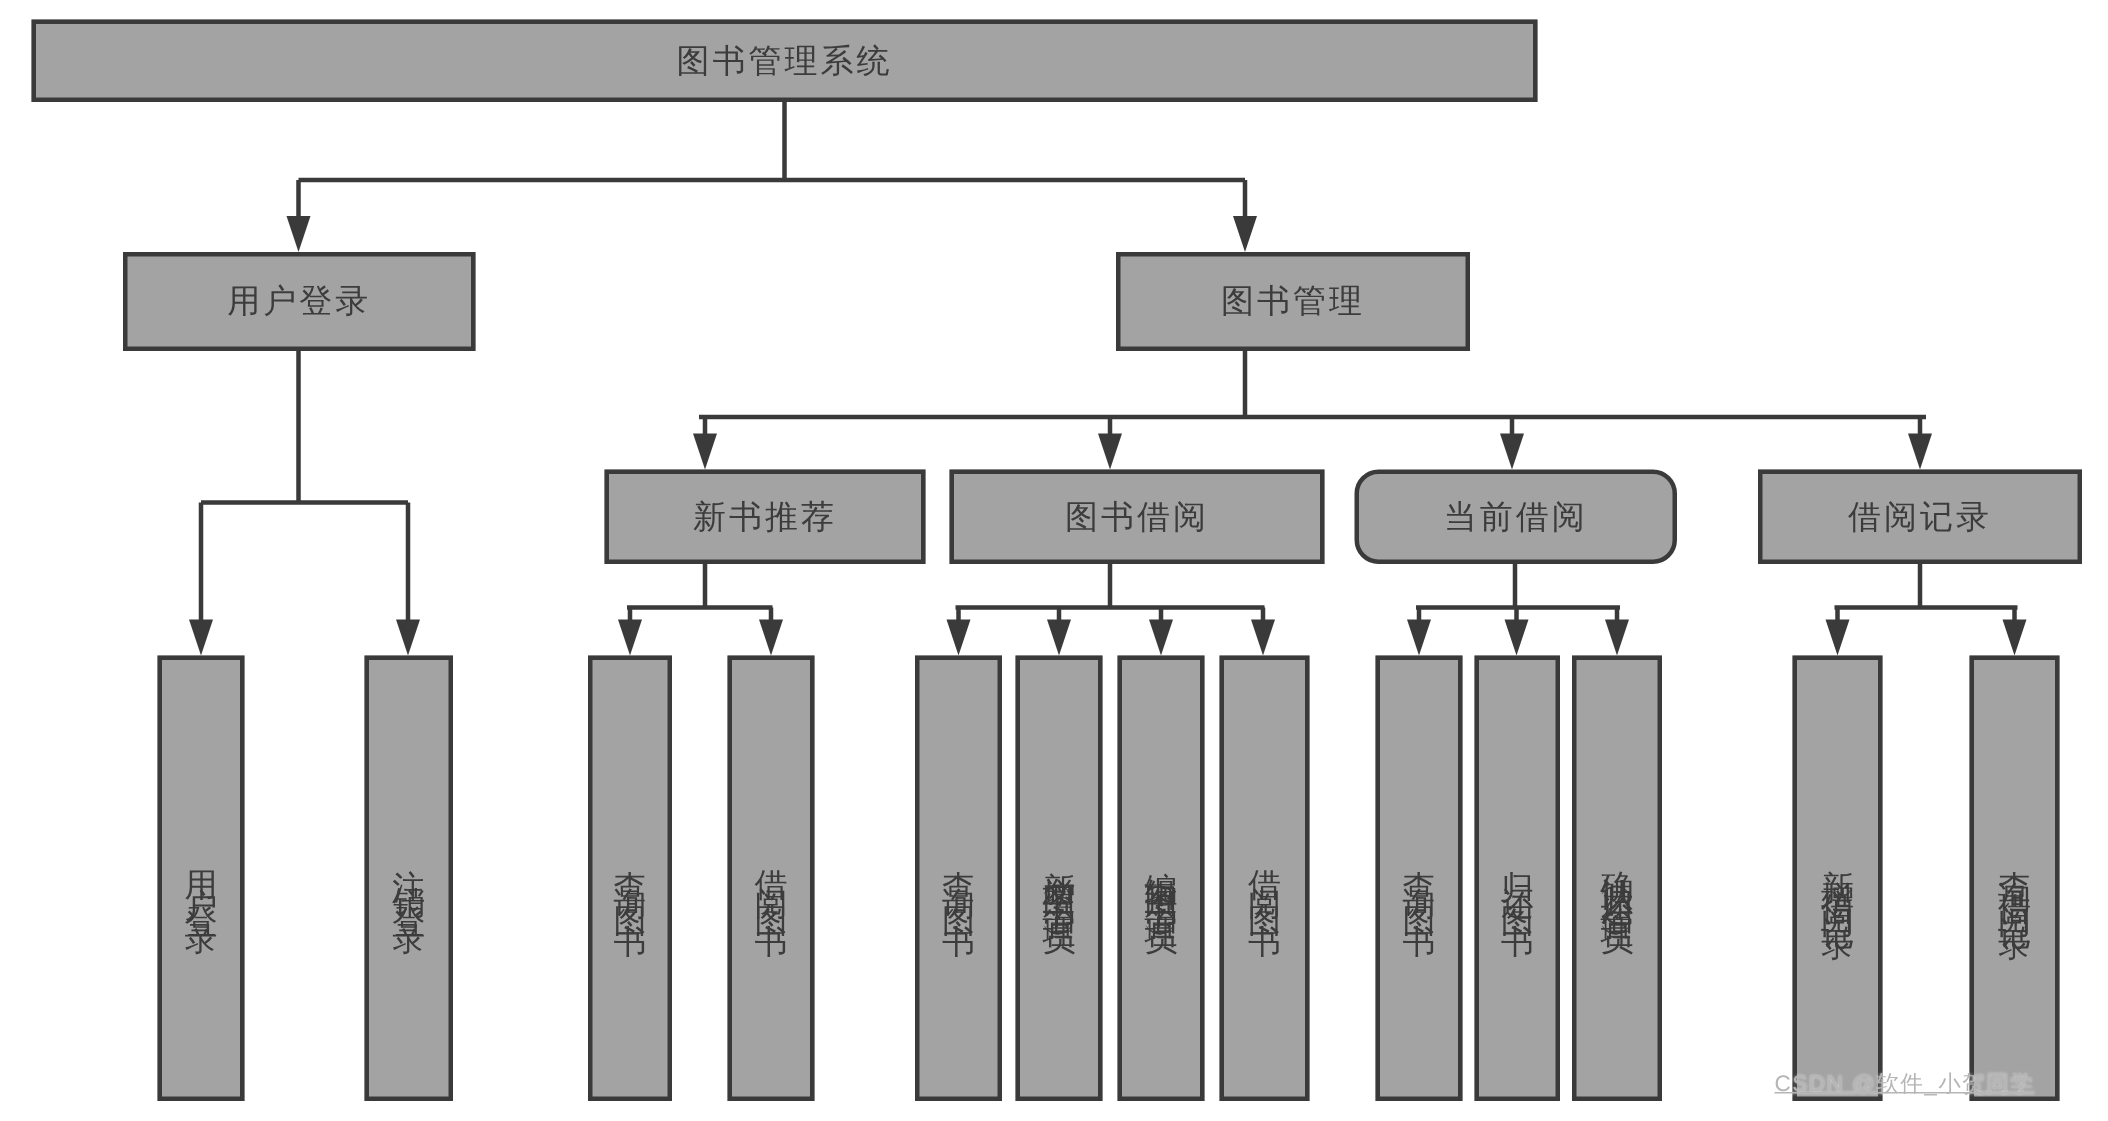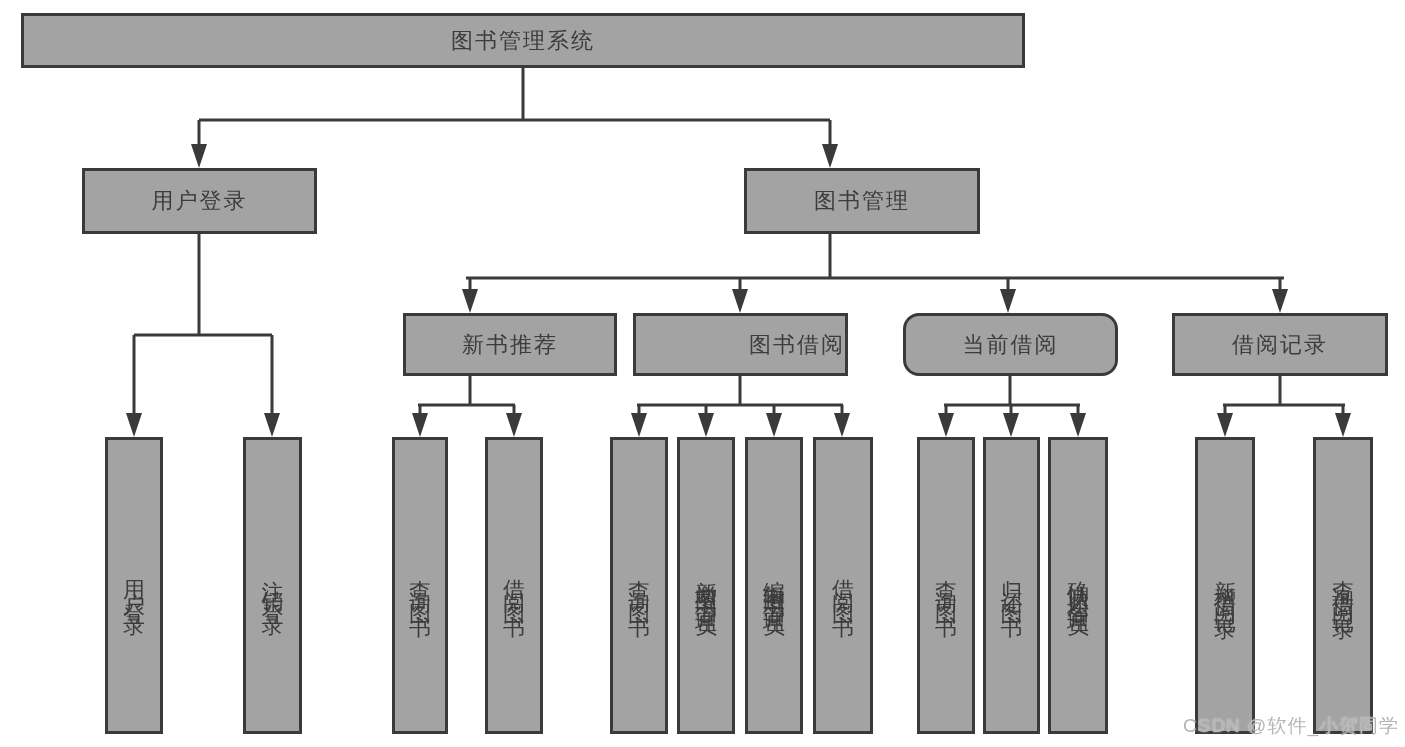--- a/index.html
+++ b/index.html
@@ -37,26 +37,27 @@
     writing-mode:vertical-rl;
     text-orientation:mixed;
     white-space:nowrap;
   }
   .ls4 span{letter-spacing:12px;}
   .ls6 span{letter-spacing:8px;}
   .ls10 span{letter-spacing:5px;}
   #watermark{
     position:absolute;
     left:1183px;top:713px;
-    font-size:19px;
+    font-size:15px;
     letter-spacing:1px;
     color:var(--wm);
     white-space:nowrap;
     z-index:5;
     text-shadow:0 0 2px rgba(255,255,255,.7);
+    text-decoration:underline;
   }
 </style>
 </head>
 <body>
 
 <div id="stage">
 
   <svg id="connectors" width="1405" height="747" viewBox="0 0 1405 747" xmlns="http://www.w3.org/2000/svg">
 
     <path d="M523 68 V121 M199 120 H830 M199 120 V147 M830 120 V147"></path>
@@ -100,21 +101,21 @@
   <div class="node hbox" style="left:82px;top:168px;width:235px;height:66px;">
     <span>用户登录</span>
   </div>
   <div class="node hbox" style="left:712px;top:168px;width:236px;height:66px;margin-left:32px;">
     <span>图书管理</span>
   </div>
 
   <div class="node hbox" style="left:363px;top:313px;width:214px;height:63px;margin-left:40px;">
     <span>新书推荐</span>
   </div>
-  <div class="node hbox" style="left:633px;top:313px;width:215px;height:63px;justify-content:flex-end;">
+  <div class="node hbox" style="left:633px;top:313px;width:250px;height:63px;">
     <span>图书借阅</span>
   </div>
   <div class="node hbox" style="left:903px;top:313px;width:215px;height:63px;border-radius:16px;">
     <span>当前借阅</span>
   </div>
   <div class="node hbox" style="left:1172px;top:313px;width:216px;height:63px;">
     <span>借阅记录</span>
   </div>
 
   <div class="node leaf ls4" style="left:105px;top:437px;width:58px;height:297px;">

